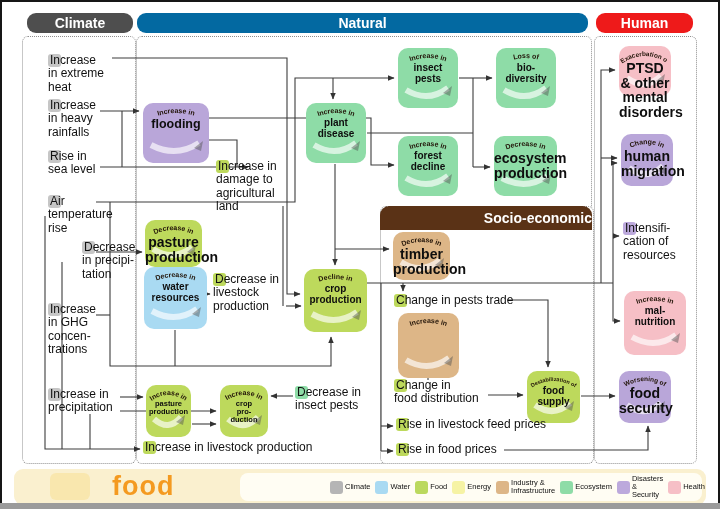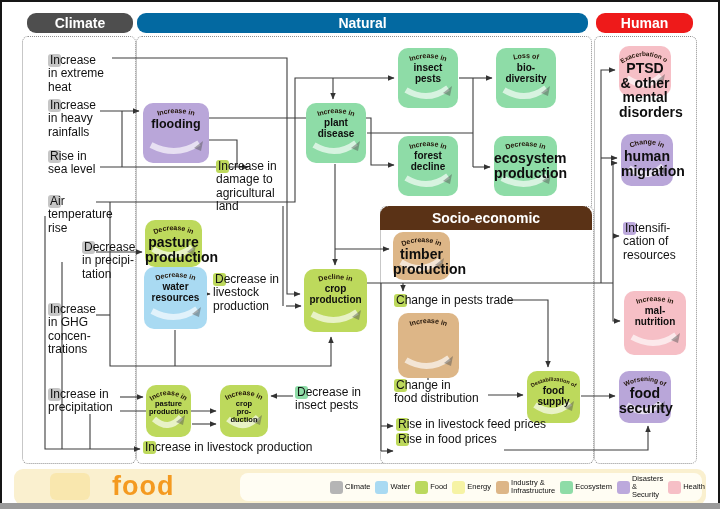--- a/index.html
+++ b/index.html
@@ -1,20 +1,20 @@
 <!DOCTYPE html>
 <html><head>
 <meta charset="utf-8">
 <style>
   html,body{margin:0;padding:0;background:#e8e8e8;font-family:"Liberation Sans",sans-serif;}
   #stage{position:relative;width:720px;height:509px;background:#ffffff;overflow:hidden;
          box-shadow:inset 0 0 0 2px #161616;}
   .hdr{position:absolute;color:#fff;font-weight:bold;font-size:14px;text-align:center;
        line-height:20px;border-radius:9px;z-index:6;}
-  .hdr.socio{border-radius:9px 9px 0 0;line-height:24px;z-index:6;}
+  .hdr.socio{border-radius:9px 9px 0 0;line-height:24px;z-index:6;text-align:right;}
   .region{position:absolute;border:1px dotted #8f8f8f;border-radius:6px;z-index:1;background:transparent;}
   #wires{position:absolute;left:0;top:0;z-index:2;}
   .node{position:absolute;border-radius:10px;z-index:3;}
   .node .arc{position:absolute;left:0;top:1px;}
   .arct{font-weight:bold;fill:#221408;}
   .lbl{position:absolute;left:0;right:0;top:15px;text-align:center;font-weight:bold;
        color:#0e0e0e;white-space:pre-line;line-height:1.05;z-index:2;}
   .f12{font-size:12.5px;} .f10{font-size:10px;} .f9{font-size:14px;} .f7{font-size:7.5px;}
   .swoosh{position:absolute;left:0;top:0;z-index:1;}
   .bullet{position:absolute;z-index:4;font-size:12px;line-height:1.12;color:#111;}
@@ -381,21 +381,21 @@
       <div class="bullet" style="left: 213px; top: 273px;"><span class="sw" style="background:#bdd95c"></span><span class="tx">Decrease in
 livestock
 production</span></div>
       <div class="bullet" style="left: 295px; top: 386px;"><span class="sw" style="background:#8edca7"></span><span class="tx">Decrease in
 insect pests</span></div>
       <div class="bullet" style="left: 143px; top: 441px;"><span class="sw" style="background:#bdd95c"></span><span class="tx">Increase in livestock production</span></div>
       <div class="bullet" style="left: 394px; top: 294px;"><span class="sw" style="background:#bdd95c"></span><span class="tx">Change in pests trade</span></div>
       <div class="bullet" style="left: 394px; top: 379px;"><span class="sw" style="background:#bdd95c"></span><span class="tx">Change in
 food distribution</span></div>
       <div class="bullet" style="left: 396px; top: 418px;"><span class="sw" style="background:#bdd95c"></span><span class="tx">Rise in livestock feed prices</span></div>
-      <div class="bullet" style="left: 396px; top: 433px; text-align: right;"><span class="sw" style="background:#bdd95c"></span><span class="tx">Rise in food prices</span></div>
+      <div class="bullet" style="left: 396px; top: 443px; text-align: right;"><span class="sw" style="background:#bdd95c"></span><span class="tx">Rise in food prices</span></div>
       <div class="bullet" style="left: 623px; top: 222px;"><span class="sw" style="background:#bca9dc"></span><span class="tx">Intensifi-
 cation of
 resources</span></div>
     </div>
 
   <div id="legendbar">
     <div id="legendpill">
       <div id="legenditems">
           <div class="litem">
             <span class="lsw" style="background:#b5b5b5"></span>

